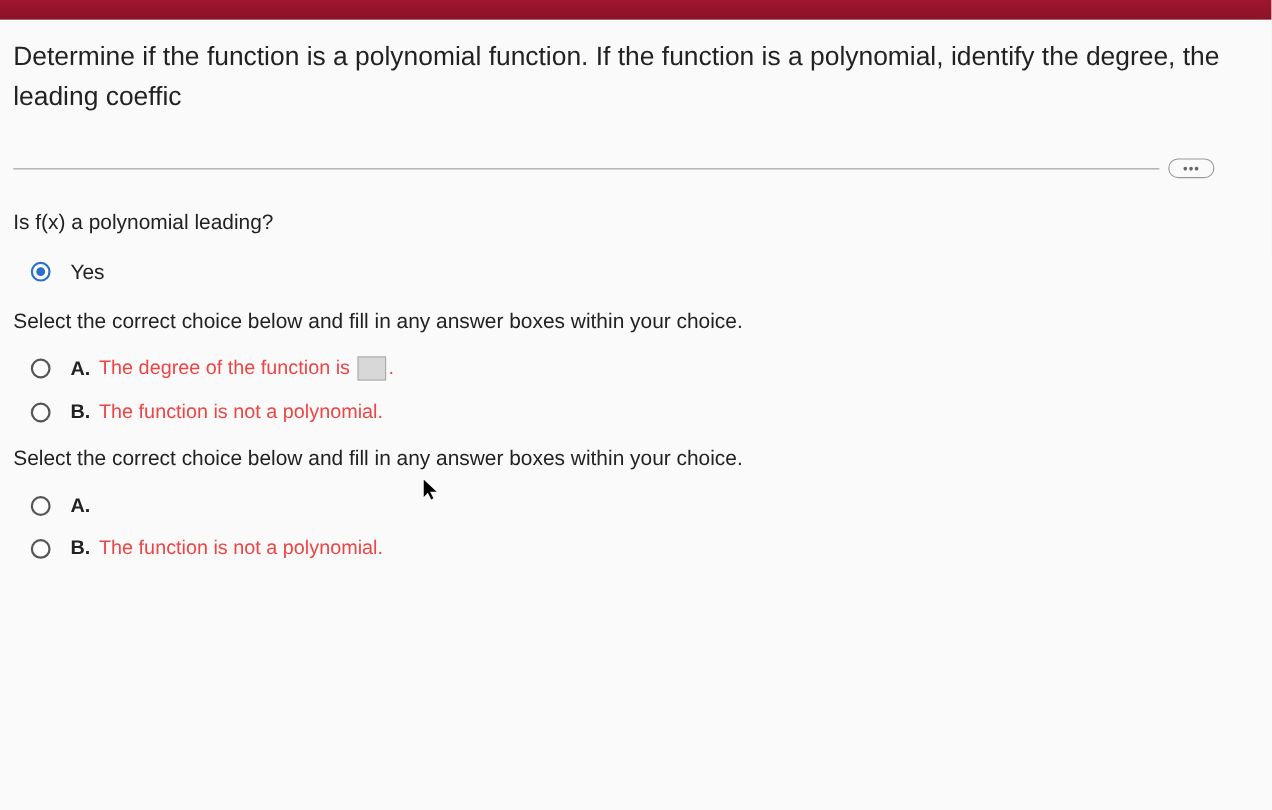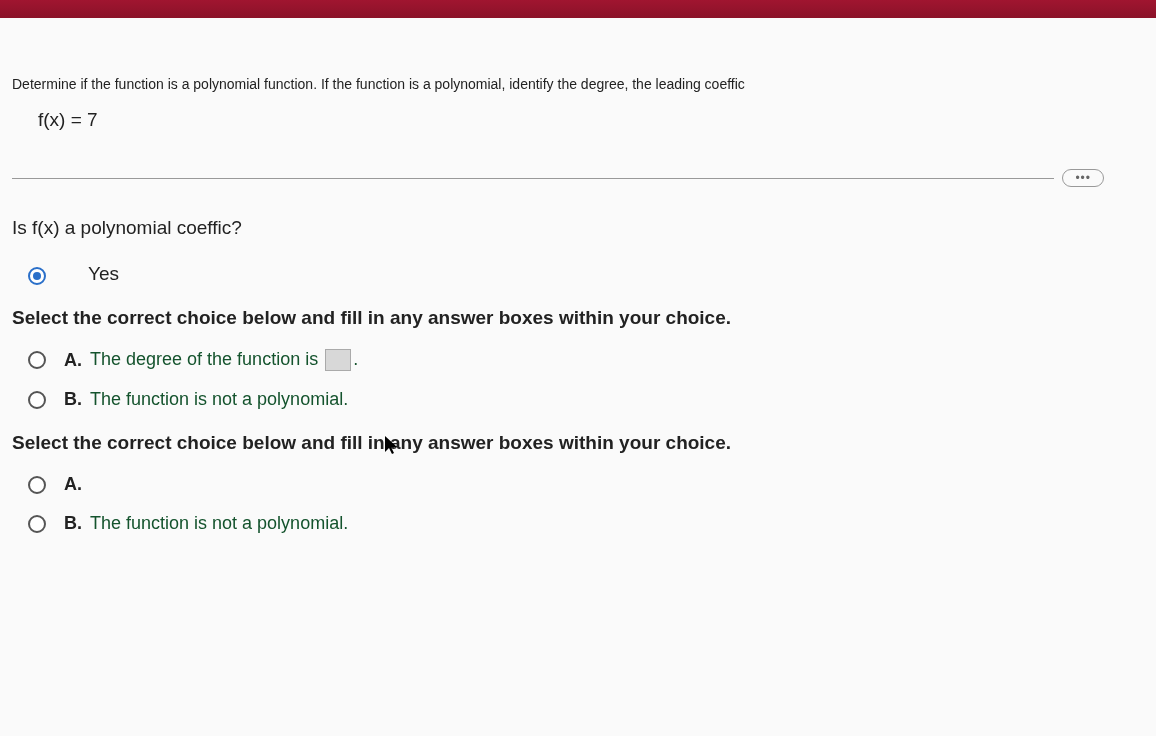--- a/index.html
+++ b/index.html
@@ -18,24 +18,23 @@
       height: 18px;
       background: linear-gradient(to bottom, #a01530, #8a1228);
     }
     .content {
       background: #fafafa;
       padding: 16px 12px 20px 12px;
       height: 718px;
       position: relative;
     }
     .question-text {
-      font-size: 14px;
+      font-size: 24px;
       color: #222;
       line-height: 1.5;
-      margin-top: 40px;
     }
     .function-text {
       font-size: 19px;
       color: #222;
       margin-top: 14px;
       margin-left: 26px;
     }
     .divider-row {
       margin-top: 38px;
       display: flex;
@@ -62,23 +61,22 @@
       font-size: 19px;
       color: #222;
       margin-top: 30px;
     }
     .radio-group {
       margin-top: 24px;
       margin-left: 16px;
     }
     .radio-row {
       display: flex;
-      align-items: flex-end;
+      align-items: flex-start;
       margin-bottom: 14px;
-      gap: 24px;
     }
     .radio-outer {
       width: 18px;
       height: 18px;
       border: 2px solid #555;
       border-radius: 50%;
       display: flex;
       align-items: center;
       justify-content: center;
       margin-right: 18px;
@@ -95,40 +93,39 @@
       border-radius: 50%;
     }
     .radio-label {
       font-size: 19px;
       color: #222;
     }
     .instruction {
       font-size: 19px;
       color: #222;
       margin-top: 22px;
-      font-weight: bold;
     }
     .choice-group {
       margin-top: 20px;
       margin-left: 16px;
     }
     .choice-row {
       display: flex;
       align-items: center;
       margin-bottom: 18px;
     }
     .choice-letter {
       font-weight: bold;
       font-size: 18px;
       color: #222;
       margin-right: 8px;
     }
     .choice-text {
       font-size: 18px;
-      color: #14532d;
+      color: #ef4444;
     }
     .answer-box {
       display: inline-block;
       width: 26px;
       height: 22px;
       background: #d8d8d8;
       border: 1px solid #aaa;
       vertical-align: middle;
       margin: 0 2px;
     }
@@ -142,28 +139,27 @@
     }
   </style>
 </head>
 <body>
 
 <div class="top-bar"></div>
 
 <div class="content">
 
   <div class="question-text">Determine if the function is a polynomial function. If the function is a polynomial, identify the degree, the leading coeffic</div>
-  <div class="function-text">f(x) = 7</div>
 
   <div class="divider-row">
     <div class="divider-line"></div>
     <div class="ellipsis-pill">•••</div>
   </div>
 
-  <div class="sub-question">Is f(x) a polynomial coeffic?</div>
+  <div class="sub-question">Is f(x) a polynomial leading?</div>
 
   <div class="radio-group">
     <div class="radio-row">
       <div class="radio-outer selected">
         <div class="radio-inner"></div>
       </div>
       <span class="radio-label">Yes</span>
     </div>
   </div>
 

